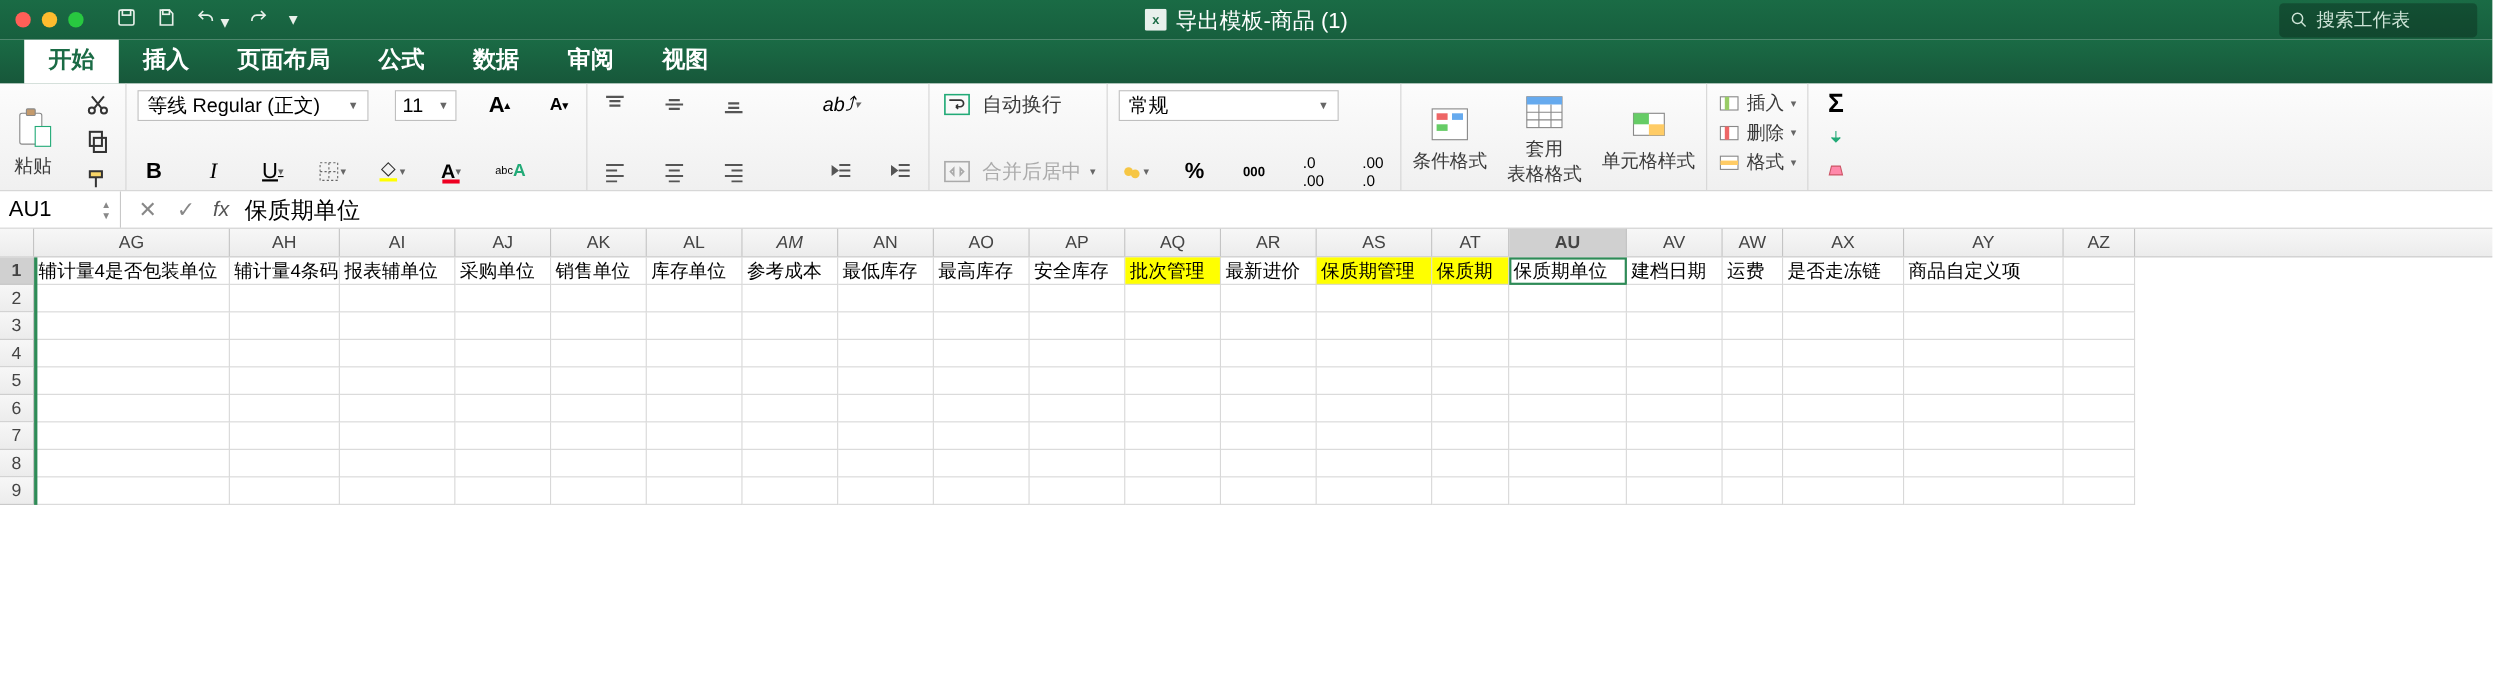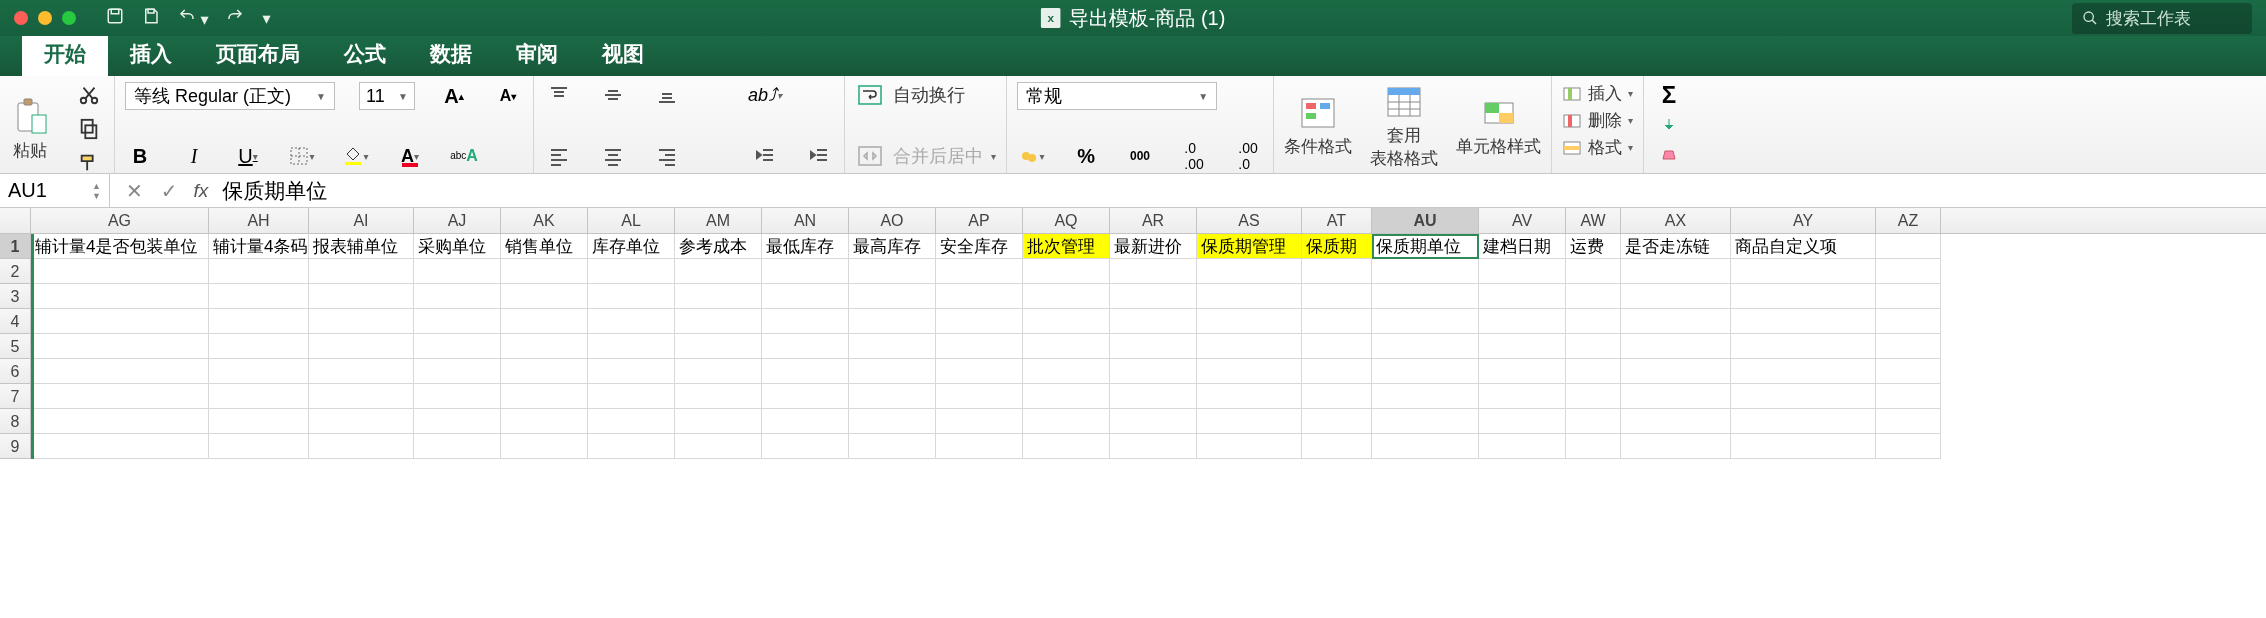--- a/index.html
+++ b/index.html
@@ -378,21 +378,21 @@
 
 <div class="grid">
   <div class="col-headers" id="col-headers">
     <div class="corner"></div>
   <div class="col-h" style="width: 178px;">AG</div>
       <div class="col-h" style="width: 100px;">AH</div>
       <div class="col-h" style="width: 105px;">AI</div>
       <div class="col-h" style="width: 87px;">AJ</div>
       <div class="col-h" style="width: 87px;">AK</div>
       <div class="col-h" style="width: 87px;">AL</div>
-      <div class="col-h" style="width: 87px;">AM</div>
+      <div class="col-h" style="width: 87px; font-style: italic;">AM</div>
       <div class="col-h" style="width: 87px;">AN</div>
       <div class="col-h" style="width: 87px;">AO</div>
       <div class="col-h" style="width: 87px;">AP</div>
       <div class="col-h" style="width: 87px;">AQ</div>
       <div class="col-h" style="width: 87px;">AR</div>
       <div class="col-h" style="width: 105px;">AS</div>
       <div class="col-h" style="width: 70px;">AT</div>
       <div class="col-h active" style="width: 107px;">AU</div>
       <div class="col-h" style="width: 87px;">AV</div>
       <div class="col-h" style="width: 55px;">AW</div>

